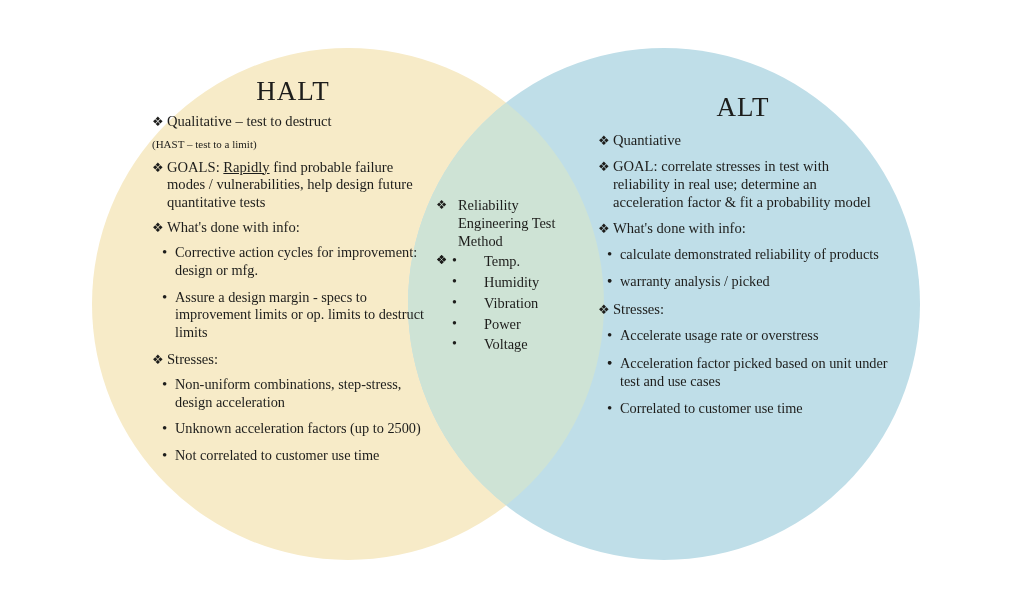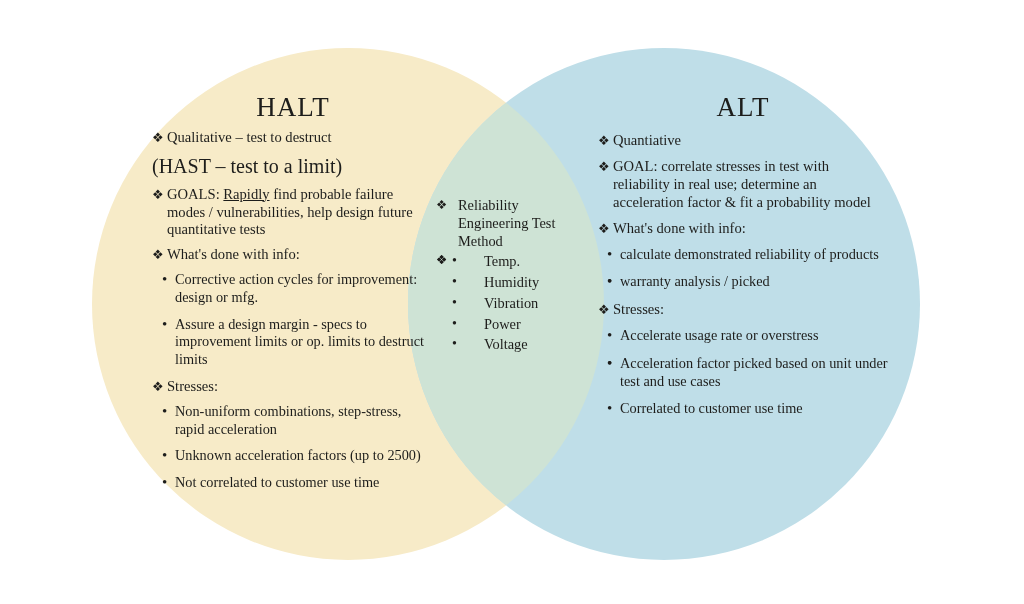--- a/index.html
+++ b/index.html
@@ -32,21 +32,21 @@
   }
 
   
   .col {
     position: absolute;
     z-index: 5;
   }
 
   .col-left {
     left: 152px;
-    top: 92px;
+    top: 76px;
     width: 282px;
     font-family: Liberation Serif, serif;
   }
 
   .col-center {
     left: 436px;
     top: 196px;
     width: 148px;
   }
 
@@ -83,21 +83,21 @@
     position: absolute;
     left: 0;
     top: 0;
     font-size: 13px;
     line-height: 1.33;
   }
 
   li.plain {
     position: relative;
     padding-left: 0;
-    font-size: 20px;
+    font-size: 11px;
     line-height: 1.23;
     margin-bottom: 7px;
   }
 
   ul.lvl2 {
     list-style: none;
     margin: 5px 0 0 0;
     padding: 0;
   }
 
@@ -196,21 +196,21 @@
           <span>Assure a design margin - specs to improvement limits or op. limits to destruct limits</span>
         </li>
       </ul>
       <li class="b1">
         <span class="gly">❖</span>
         <span>Stresses:</span>
       </li>
       <ul class="lvl2">
         <li class="b2">
           <span class="gly">•</span>
-          <span>Non-uniform combinations, step-stress, rapid acceleration</span>
+          <span>Non-uniform combinations, step-stress, design acceleration</span>
         </li>
         <li class="b2">
           <span class="gly">•</span>
           <span>Unknown acceleration factors (up to 2500)</span>
         </li>
         <li class="b2">
           <span class="gly">•</span>
           <span>Not correlated to customer use time</span>
         </li>
       </ul>

